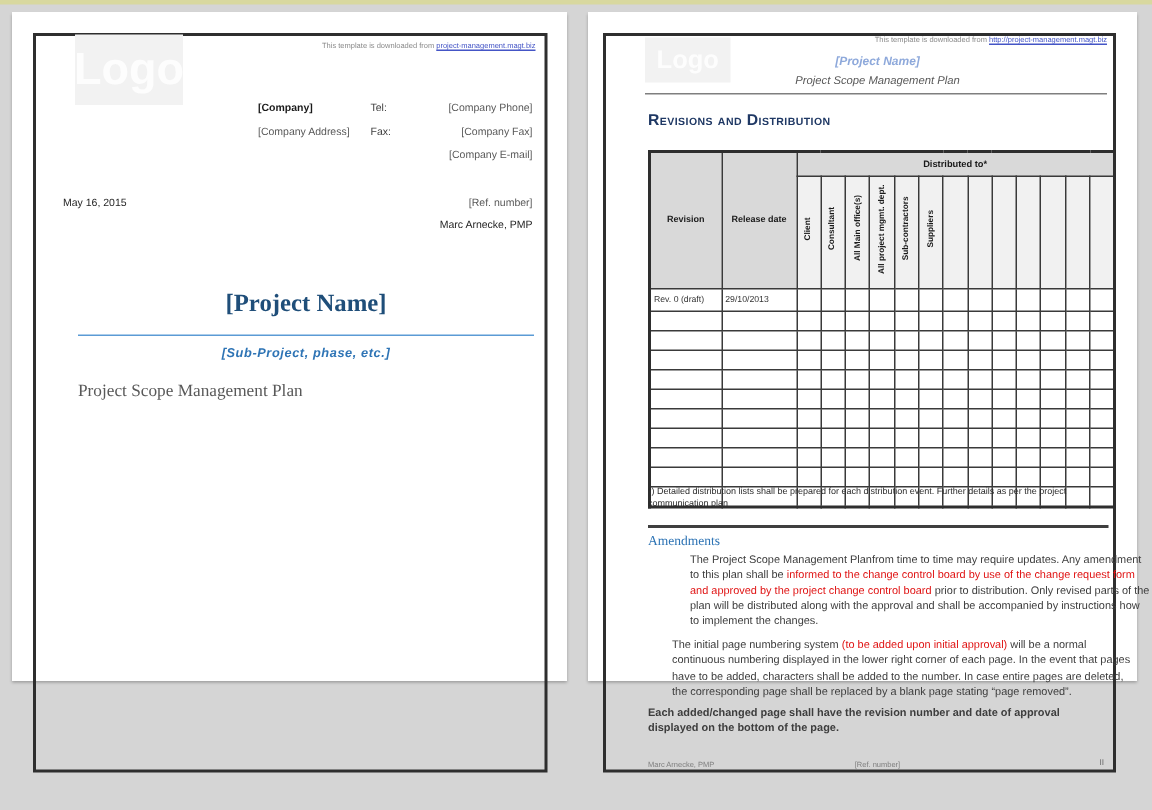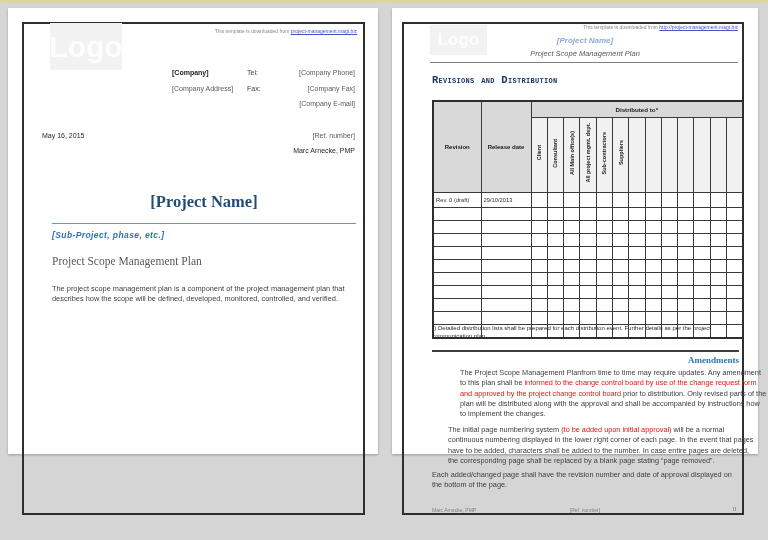--- a/index.html
+++ b/index.html
@@ -43,56 +43,56 @@
   .phone{top:60px;}
   .faxv{top:76px;}
   .emailv{top:91px;}
   .doc-date{left:34px;top:124px;font-size:7px;color:#262626;}
   .ref-number{top:124px;font-size:7px;}
   .author{top:139px;font-size:7px;color:#262626;}
 
   .project-name{left:44px;top:184px;width:304px;text-align:center;
     font-family:"Liberation Serif",serif;font-weight:bold;font-size:16.5px;color:#1f4e79;}
   .pn-rule{left:44px;top:215px;width:304px;border-top:1.5px solid #5b9bd5;height:0;}
-  .sub-project{left:44px;top:222px;width:304px;
+  .sub-project{left:44px;top:222px;width:304px;text-align:center;
     font-style:italic;font-weight:bold;font-size:8.5px;letter-spacing:.4px;color:#2e74b5;}
   .section-title{left:44px;top:247px;font-family:"Liberation Serif",serif;
     font-size:11.5px;color:#595959;}
   .intro-par{left:44px;top:276px;width:306px;font-size:7.4px;line-height:10px;color:#3d3d3d;}
 
   
   .r-project-name{left:40px;top:28px;width:306px;text-align:center;
     font-weight:bold;font-style:italic;font-size:8px;color:#8ea9db;}
   .r-doc-title{left:40px;top:41px;width:306px;text-align:center;
     font-style:italic;font-size:7.5px;color:#595959;}
   .r-header-rule{left:38px;top:54px;width:308px;border-top:1px solid #7f7f7f;height:0;}
-  .rev-heading{left:40px;top:66px;font-family:Liberation Mono, monospace;font-weight:bold;
+  .rev-heading{left:40px;top:66px;font-family:Liberation Sans, sans-serif;font-weight:bold;
     font-variant:small-caps;font-size:10.5px;letter-spacing:.3px;color:#1f3864;}
 
   
   .dist-table{position:absolute;left:40px;top:92px;width:312px;
     border-collapse:collapse;table-layout:fixed;border:2px solid #2e2e2e;}
   .dist-table th,.dist-table td{border:1px solid #3a3a3a;padding:0;overflow:hidden;}
   .hmain{background:#d9d9d9;font-size:6px;font-weight:bold;color:#1a1a1a;text-align:center;vertical-align:middle;}
   .hdist{background:#d9d9d9;font-size:6.2px;font-weight:bold;color:#1a1a1a;text-align:center;height:15px;vertical-align:middle;}
   .vcell{background:#f1f1f1;height:74px;text-align:center;vertical-align:middle;}
   .vlabel{display:inline-block;writing-mode:vertical-rl;transform:rotate(180deg);
     font-size:5.5px;line-height:1.1;color:#1a1a1a;white-space:nowrap;}
   .datarow td{height:14px;font-size:5.8px;color:#333;vertical-align:middle;}
   .datarow td.txt{padding-left:2px;}
   .emptyrow td{height:12px;}
 
   .footnote{left:40px;top:316px;width:306px;font-size:6px;line-height:8px;color:#2b2b2b;}
 
   .amend-wrap{left:40px;top:342px;width:307px;border-top:2px solid #3f3f3f;padding-top:3px;}
-  .amend-title{font-family:"Liberation Serif",serif;font-weight:bold;font-size:9px;color:#2e74b5;text-align:right;}
+  .amend-title{font-family:"Liberation Serif",serif;font-weight:normal;font-size:9px;color:#2e74b5;}
   .par{font-size:7.3px;line-height:10.3px;color:#3d3d3d;}
   .p1{left:40px;top:360px;width:307px;margin-left:28px;}
   .p2{left:56px;top:417px;width:307px;}
-  .p3{left:40px;top:462px;width:307px;}
+  .p3{left:40px;top:462px;width:307px;font-weight:bold;}
   .red{color:#e01414;}
 
   .footer-author{left:40px;top:499px;font-size:5px;color:#7f7f7f;}
   .footer-ref{left:40px;top:499px;width:306px;text-align:center;font-size:5px;color:#7f7f7f;}
   .footer-page{right:22px;top:498px;font-size:5.5px;color:#6a6a6a;}
 </style>
 </head>
 <body>
 
 <div class="top-strip"></div>
@@ -116,21 +116,20 @@
 
   <div class="abs doc-date">May 16, 2015</div>
   <div class="abs ph right-col ref-number">[Ref. number]</div>
   <div class="abs right-col author">Marc Arnecke, PMP</div>
 
   <div class="abs project-name">[Project Name]</div>
   <div class="abs pn-rule"></div>
   <div class="abs sub-project">[Sub-Project, phase, etc.]</div>
 
   <div class="abs section-title">Project Scope Management Plan</div>
-  <div class="abs intro-par">The project scope management plan is a component of the project management plan that describes how the scope will be defined, developed, monitored, controlled, and verified.</div>
 </div>
 
 <div id="page-right" class="sheet">
   <div class="frame"></div>
 
   <div class="logo-box">
     <span>Logo</span>
   </div>
 
   <div class="tmpl-note"><span>This template is downloaded from </span><a>http://project-management.magt.biz</a></div>

